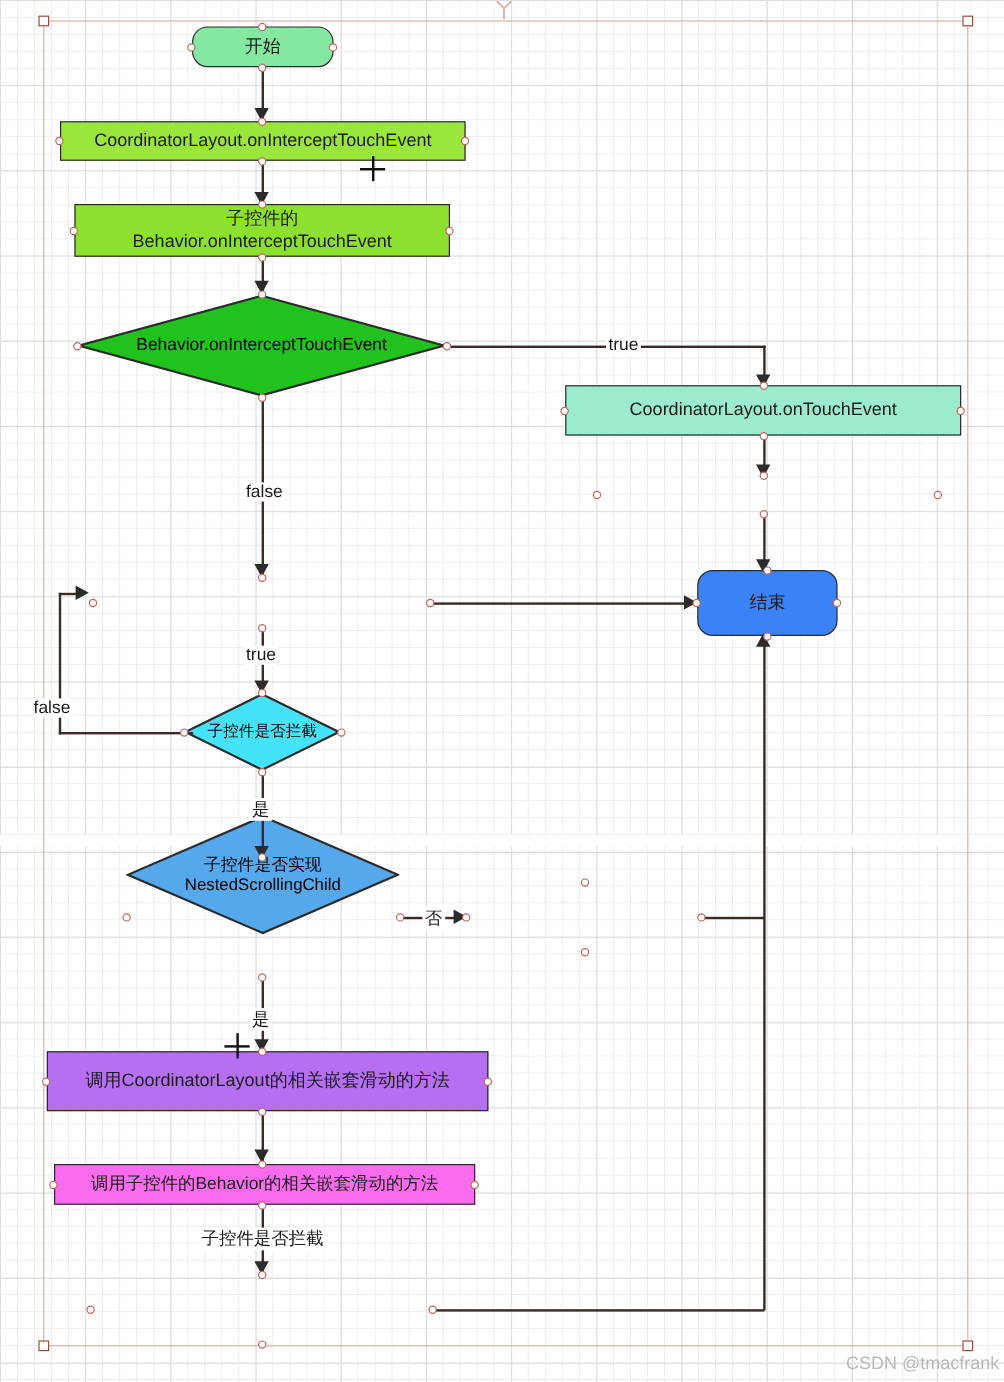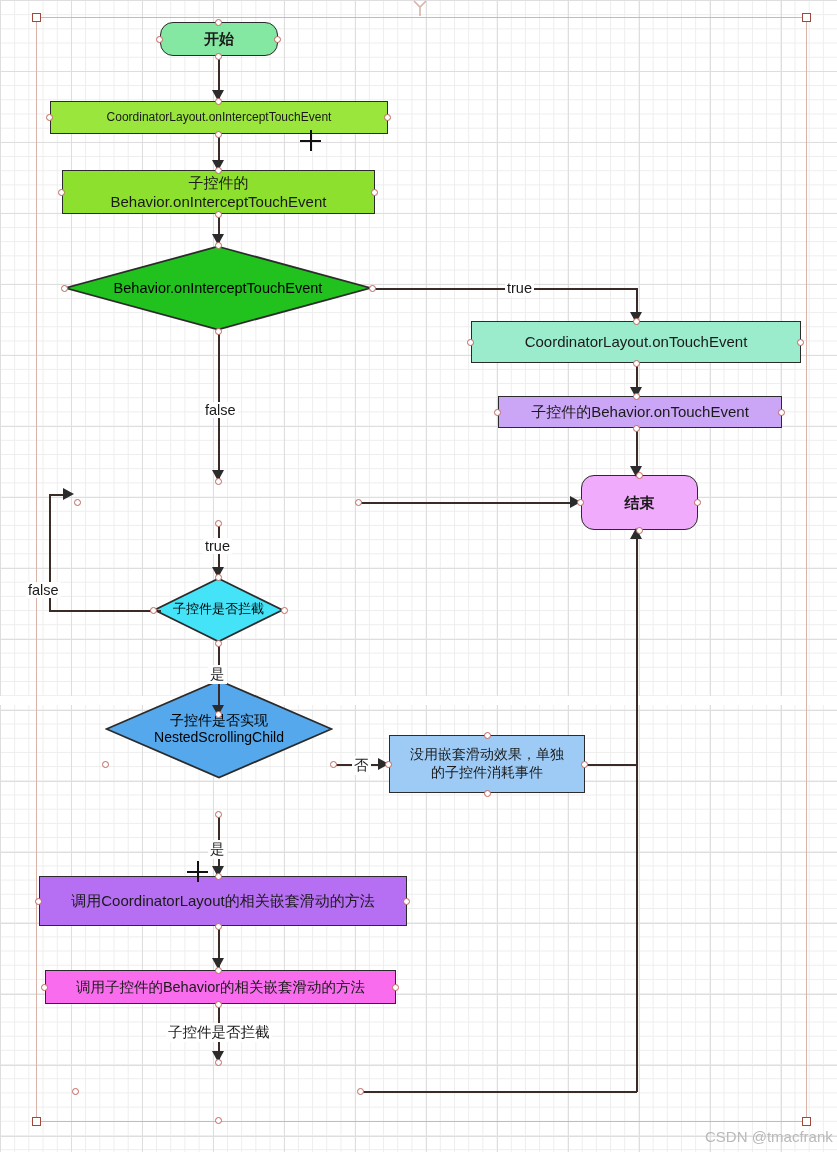--- a/index.html
+++ b/index.html
@@ -25,21 +25,21 @@
   .frame-line{position:absolute;background:#d9b3a8;}
   .frame-h{height:1px;}
   .frame-v{width:1px;}
   .frame-handle{position:absolute;width:9px;height:9px;border:1.6px solid #9e4a3a;background:#ffffff;box-sizing:border-box;}
   .page-top-mark{position:absolute;width:14px;height:16px;}
 
   
   .node{position:absolute;box-sizing:border-box;border:1.6px solid #2b2b2b;
     display:flex;align-items:center;justify-content:center;text-align:center;
     line-height:1.28;color:#1a1a1a;white-space:pre-line;}
-  .node.rounded{border-radius:13px;font-weight:bold;}
+  .node.rounded{border-radius:13px;}
   .diamond{position:absolute;display:flex;align-items:center;justify-content:center;}
   .diamond svg{position:absolute;inset:0;}
   .diamond .dlabel{position:relative;text-align:center;line-height:1.25;white-space:pre-line;z-index:2;}
 
   
   .port{position:absolute;width:7px;height:7px;border-radius:50%;
     background:#ffffff;border:1.3px solid #c0655c;box-sizing:border-box;z-index:6;}
 
   
   .edge{position:absolute;background:#3a2b27;z-index:3;}
@@ -143,21 +143,21 @@
   <div class="edge edge-h" style="left:361px;top:1091px;width:276px;"></div>
 
   <div class="node rounded" style="left:160px;top:22px;width:118px;height:34px;background:#84e8a2;font-size:15px;">
     <span>开始</span>
   </div>
   <div class="port" style="left:215px;top:18.5px;"></div>
   <div class="port" style="left:156px;top:35.5px;"></div>
   <div class="port" style="left:274px;top:35.5px;"></div>
   <div class="port" style="left:215px;top:52.5px;"></div>
 
-  <div class="node" style="left:50px;top:101px;width:338px;height:33px;background:#9ae63c;font-size:12px;">
+  <div class="node" style="left:50px;top:101px;width:338px;height:33px;background:#9ae63c;font-size:15px;">
     <span>CoordinatorLayout.onInterceptTouchEvent</span>
   </div>
   <div class="port" style="left:215px;top:97.5px;"></div>
   <div class="port" style="left:46px;top:114px;"></div>
   <div class="port" style="left:384px;top:114px;"></div>
   <div class="port" style="left:215px;top:130.5px;"></div>
 
   <div class="node" style="left:62px;top:170px;width:313px;height:44px;background:#8ee02e;font-size:15px;">
     <span>子控件的
 Behavior.onInterceptTouchEvent</span>
@@ -179,34 +179,31 @@
   <div class="port" style="left:215px;top:327.5px;"></div>
 
   <div class="node" style="left:471px;top:321px;width:330px;height:42px;background:#9aeccd;font-size:15px;">
     <span>CoordinatorLayout.onTouchEvent</span>
   </div>
   <div class="port" style="left:633px;top:317.5px;"></div>
   <div class="port" style="left:467px;top:338.5px;"></div>
   <div class="port" style="left:797px;top:338.5px;"></div>
   <div class="port" style="left:633px;top:359.5px;"></div>
 
-  <div class="node" style="left:498px;top:396px;width:284px;height:32px;background:#cba6f7;font-size:15px;">
-    <span>子控件的Behavior.onTouchEvent</span>
-  </div>
   <div class="port" style="left:633px;top:392.5px;"></div>
   <div class="port" style="left:494px;top:408.5px;"></div>
   <div class="port" style="left:778px;top:408.5px;"></div>
   <div class="port" style="left:633px;top:424.5px;"></div>
 
   <div class="port" style="left:215px;top:477.5px;"></div>
   <div class="port" style="left:74px;top:498.5px;"></div>
   <div class="port" style="left:355px;top:498.5px;"></div>
   <div class="port" style="left:215px;top:519.5px;"></div>
 
-  <div class="node rounded" style="left:581px;top:475px;width:117px;height:55px;background:#f0abfc;font-size:15px;">
+  <div class="node rounded" style="left:581px;top:475px;width:117px;height:55px;background:#3b82f6;font-size:15px;">
     <span>结束</span>
   </div>
   <div class="port" style="left:636px;top:471.5px;"></div>
   <div class="port" style="left:577px;top:499px;"></div>
   <div class="port" style="left:694px;top:499px;"></div>
   <div class="port" style="left:636px;top:526.5px;"></div>
 
   <div class="diamond" style="left:153px;top:577px;width:131px;height:66px;font-family:Liberation Mono, monospace;">
     <svg width="131" height="66" viewBox="0 0 131 66">
       <polygon points="65.5,1.5 129.5,33 65.5,64.5 1.5,33" fill="#45e3f7" stroke="#2b2b2b" stroke-width="1.8"></polygon>
@@ -223,24 +220,20 @@
       <polygon points="114,1.5 226.5,50 114,98.5 1.5,50" fill="#55a8ec" stroke="#2b2b2b" stroke-width="1.8"></polygon>
     </svg>
     <span class="dlabel" style="font-size:14px;">子控件是否实现
 NestedScrollingChild</span>
   </div>
   <div class="port" style="left:215px;top:710.5px;"></div>
   <div class="port" style="left:102px;top:760.5px;"></div>
   <div class="port" style="left:330px;top:760.5px;"></div>
   <div class="port" style="left:215px;top:810.5px;"></div>
 
-  <div class="node" style="left:389px;top:735px;width:196px;height:58px;background:#9ecbf5;font-size:14px;">
-    <span>没用嵌套滑动效果，单独
-的子控件消耗事件</span>
-  </div>
   <div class="port" style="left:484px;top:731.5px;"></div>
   <div class="port" style="left:385px;top:760.5px;"></div>
   <div class="port" style="left:581px;top:760.5px;"></div>
   <div class="port" style="left:484px;top:789.5px;"></div>
 
   <div class="node" style="left:39px;top:876px;width:368px;height:50px;background:#b66ef2;font-size:15px;">
     <span>调用CoordinatorLayout的相关嵌套滑动的方法</span>
   </div>
   <div class="port" style="left:215px;top:872.5px;"></div>
   <div class="port" style="left:35px;top:897.5px;"></div>

